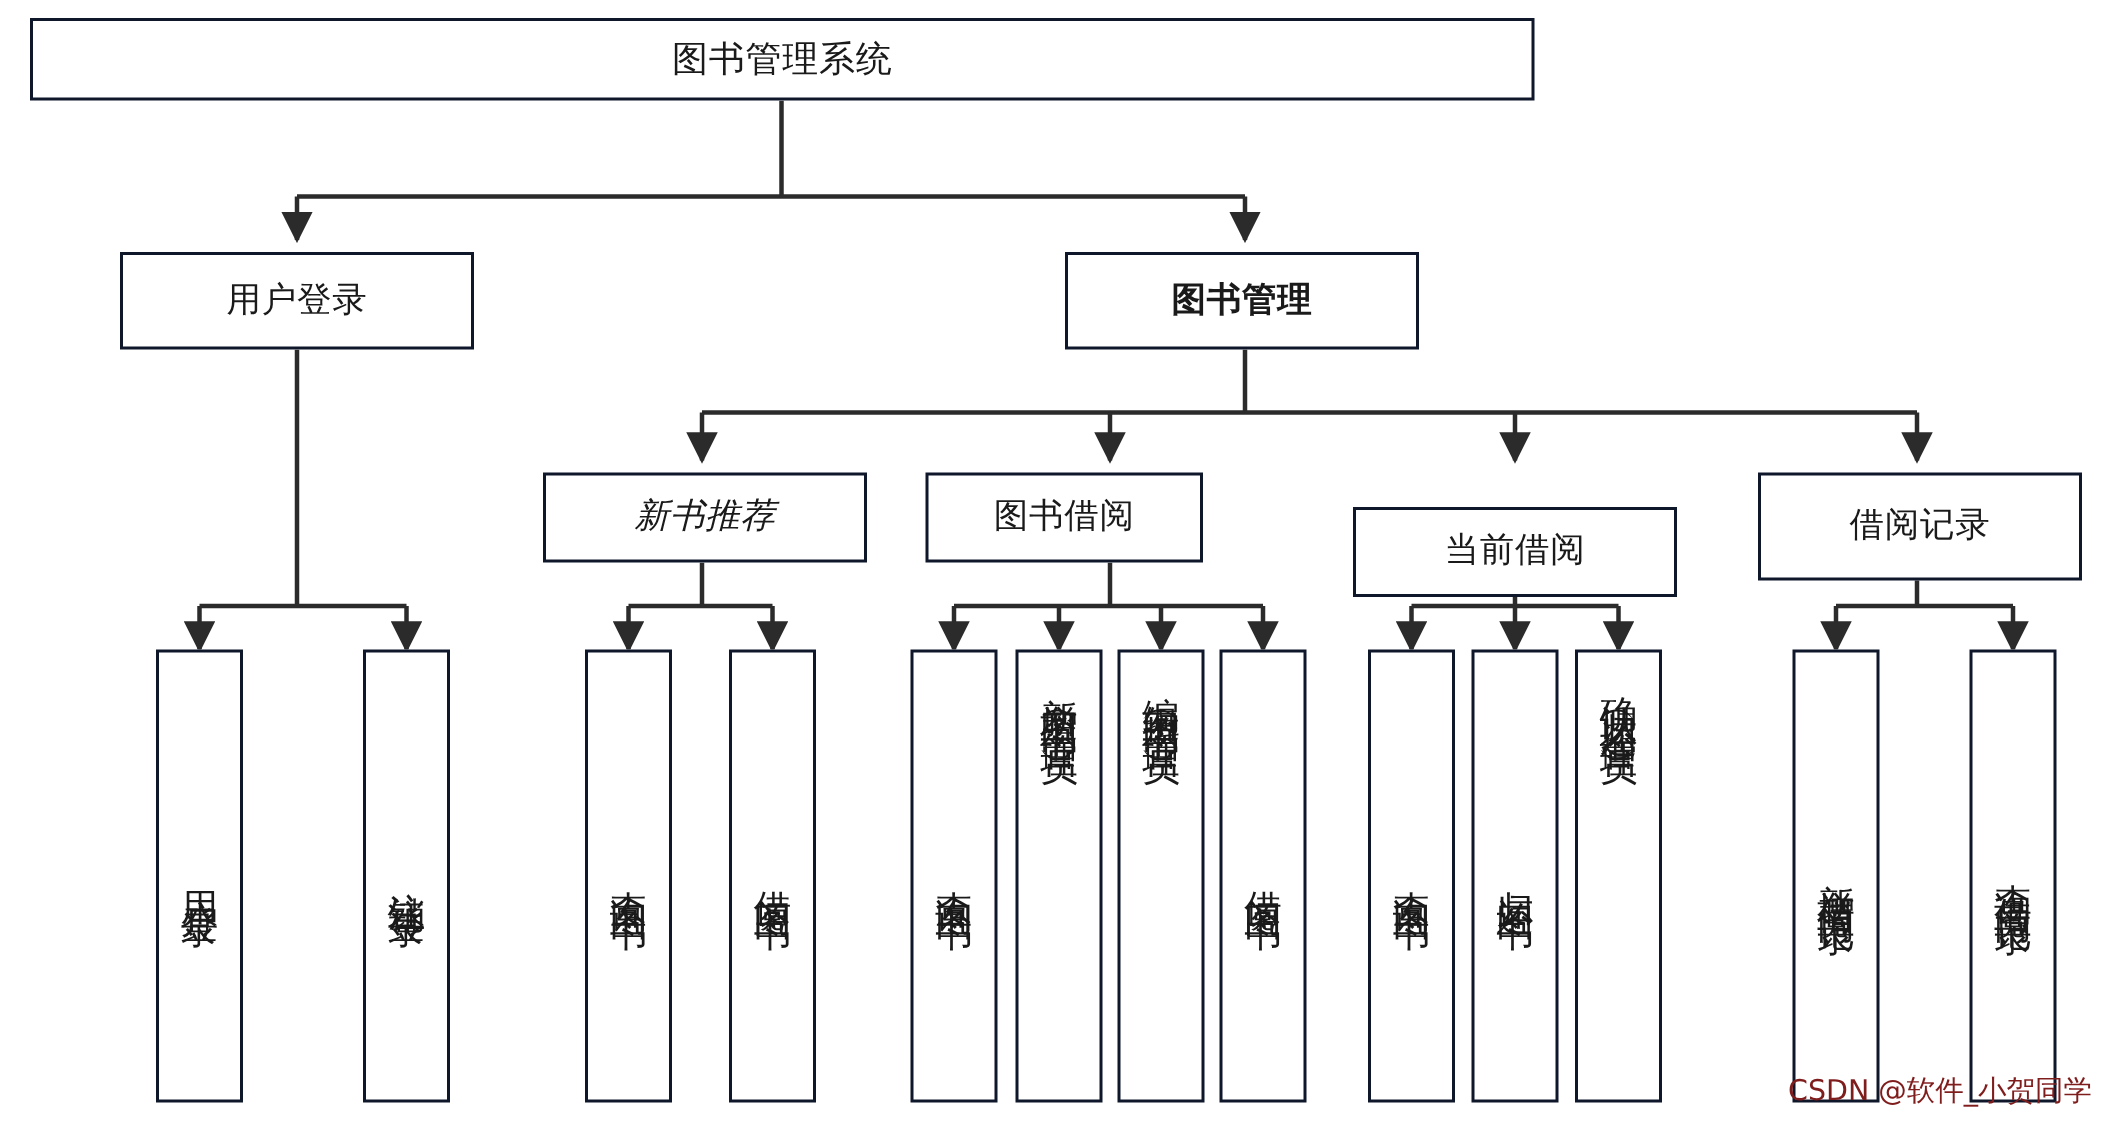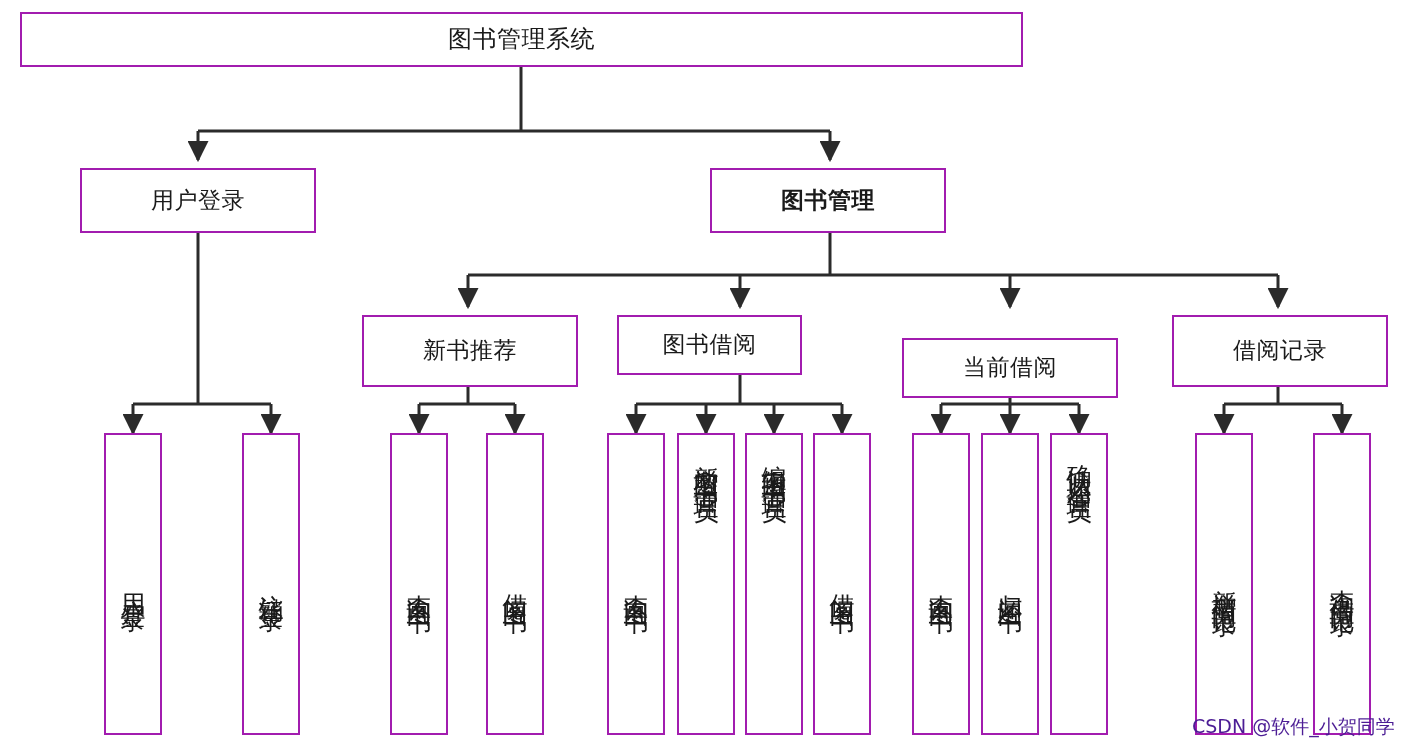--- a/index.html
+++ b/index.html
@@ -23,21 +23,21 @@
     left: 0;
     top: 0;
     width: 1405px;
     height: 747px;
     pointer-events: none;
   }
   .node {
     position: absolute;
     box-sizing: border-box;
     background: #ffffff;
-    border: 2px solid #a21caf;
+    border: 2px solid #0f172a;
     display: flex;
     align-items: center;
     justify-content: center;
     color: #1a1a1a;
   }
   .node-label {
     display: block;
     text-align: center;
     line-height: 1.18;
     white-space: nowrap;
@@ -64,21 +64,21 @@
     line-height: 1;
     white-space: nowrap;
   }
   
   .node.vert.mid {
     align-items: center;
     padding-top: 0;
   }
   .watermark {
     position: absolute;
-    color: #4c1d95;
+    color: #7f1d1d;
     font-size: 19px;
     white-space: nowrap;
     font-family: "DejaVu Sans", "Liberation Sans", sans-serif;
   }
 </style>
 </head>
 <body>
 
 <div id="canvas">
 
@@ -137,21 +137,21 @@
   </div>
 
   <div class="node horiz" style="left:80px; top:168px; width:236px; height:65px;">
     <span class="node-label">用户登录</span>
   </div>
 
   <div class="node horiz" style="left:710px; top:168px; width:236px; height:65px;font-weight:bold;">
     <span class="node-label">图书管理</span>
   </div>
 
-  <div class="node horiz" style="left:362px; top:315px; width:216px; height:72px;">
+  <div class="node horiz" style="left:362px; top:315px; width:216px; height:60px;font-style:italic;">
     <span class="node-label">新书推荐</span>
   </div>
 
   <div class="node horiz" style="left:617px; top:315px; width:185px; height:60px;">
     <span class="node-label">图书借阅</span>
   </div>
 
   <div class="node horiz" style="left:902px; top:315px; width:216px; height:60px;margin-top:23px;">
     <span class="node-label">当前借阅</span>
   </div>

